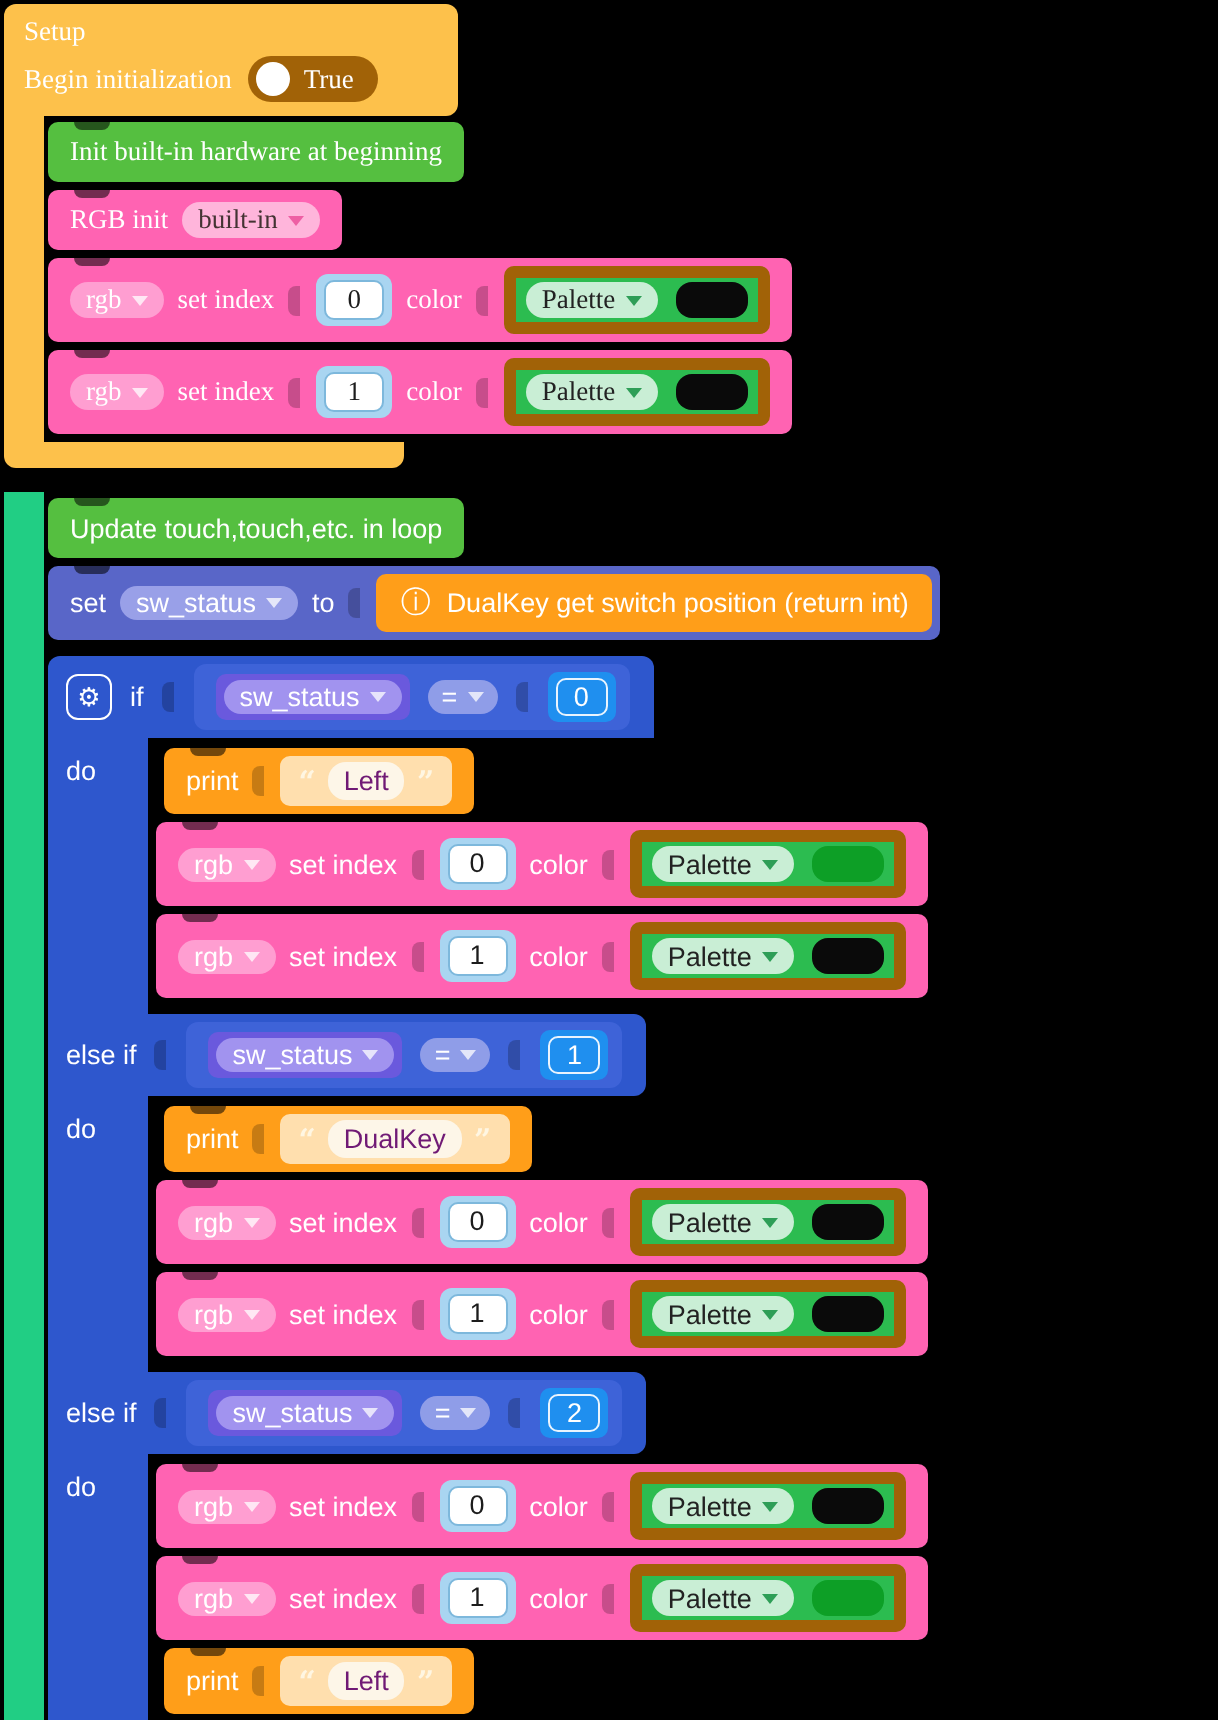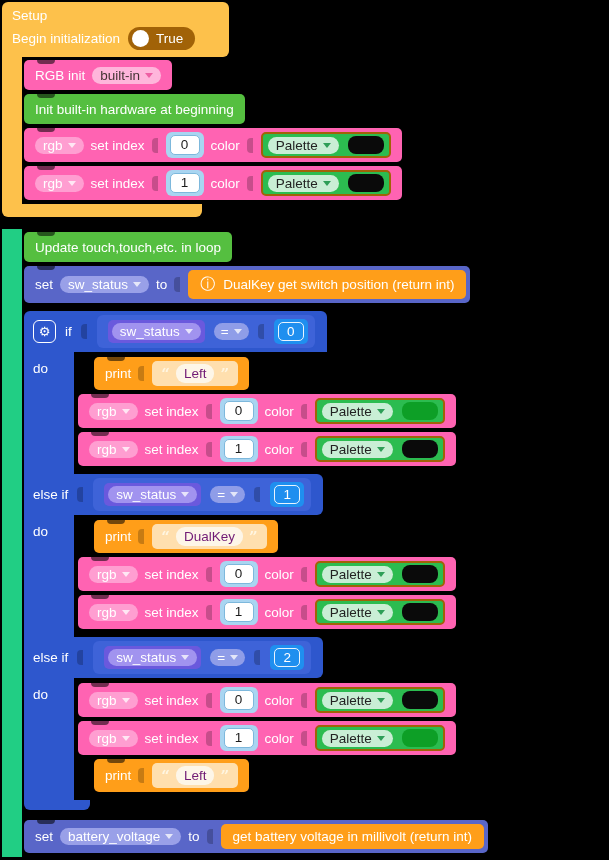--- a/index.html
+++ b/index.html
@@ -28,22 +28,22 @@
   
   .vput{position:relative;margin-left:4px}
   .socket{display:inline-block;width:6px;height:15px;background:rgba(0,0,0,.22);
        border-radius:4px 0 0 4px;margin-right:-3px}
   .numblk{background:#a9d5f1;border-radius:6px;padding:3px 4px;display:inline-flex}
   .numfield{background:#fff;border:1px solid #7db8dc;border-radius:5px;padding:0 8px;
        color:#1c1c1c;min-width:12px;text-align:center;line-height:18px}
   .condnum{background:#1f8fef;border-radius:5px;padding:3px 4px;display:inline-flex}
   .condfield{border:1.5px solid rgba(255,255,255,.9);border-radius:5px;padding:0 7px;
        color:#fff;min-width:10px;text-align:center;line-height:17px}
-  .palette{background:#2cbc50;border:2px solid #a16207;border-radius:5px;
-       display:inline-flex;align-items:center;gap:9px;padding:2px 5px}
+  .palette{background:#2cbc50;border:6px solid #a16207;border-radius:5px;
+       display:inline-flex;gap:9px;padding:2px 5px}
   .swatch{width:36px;height:18px;border-radius:8px;display:inline-block}
   .strblk{background:#ffdfae;border-radius:5px;display:inline-flex;align-items:center;
        gap:6px;padding:3px 9px;color:#fff}
   .q{font-family:"DejaVu Serif",serif;font-weight:bold;font-size:15px;color:#fff6e2;line-height:12px}
   .strpill{background:#fdf6e8;border-radius:9px;padding:0 8px;color:#701a75;line-height:19px}
   .varblk{background:#6a59dd;border-radius:5px;padding:3px 4px;display:inline-flex}
   .cmp{background:#3e63d8;border-radius:6px;display:inline-flex;align-items:center;
        gap:9px;padding:4px 7px}
   .toggle{background:#a16207;border-radius:15px;display:inline-flex;align-items:center;
        gap:7px;padding:3px 12px 3px 4px}
@@ -63,52 +63,52 @@
   .hat{border-radius:6px 6px 6px 0;padding:5px 12px;display:inline-flex}
   
   .ifblk{display:flex;flex-direction:column;align-items:flex-start;gap:0;margin:4px 0 6px}
   .ifrow{display:inline-flex;align-items:center;gap:9px;background:#2e57cd;
        padding:4px 12px 4px 9px;border-radius:6px 6px 0 0;min-height:26px}
   .ifrow.mid{border-radius:0 6px 6px 0}
   .branch{display:flex;align-items:stretch}
   .ifspine{width:50px;background:#2e57cd;padding:9px 0 0 9px;color:#fff;box-sizing:border-box}
   .branchc{display:flex;flex-direction:column;align-items:flex-start;gap:4px;padding:5px 0 8px 4px}
   .iffoot{width:66px;height:10px;background:#2e57cd;border-radius:0 0 6px 6px}
-  .printrow{margin-left:16px}
+  .printrow{margin-left:4px}
 </style>
 </head>
 <body>
 
 <div class="canvas">
 
-  <div class="grp" style="margin:2px 16px 0 2px;">
+  <div class="grp" style="margin:2px 16px 0 2px;font-family:Liberation Serif, serif;">
     <div class="setuphead">
       <div class="headrow">
           <span>Setup</span>
         </div>
       <div class="headrow">
         <span>Begin initialization</span>
         <span class="toggle">
           <span class="knob"></span>
           <span>True</span>
         </span>
       </div>
     </div>
     <div class="bodyrow">
       <div class="spine c-gold"></div>
       <div class="content">
+        <div class="blk stmt c-green">
+          <span>Init built-in hardware at beginning</span>
+        </div>
         <div class="blk stmt c-pink">
           <span>RGB init</span>
           <span class="chip chip-lightpink">
             <span>built-in</span>
             <span class="arr arr-pink"></span>
           </span>
-        </div>
-        <div class="blk stmt c-green">
-          <span>Init built-in hardware at beginning</span>
         </div>
 
         <div class="blk stmt c-pink">
           <span class="chip chip-pink">
             <span>rgb</span>
             <span class="arr"></span>
             </span>
           <span>set index</span>
           <span class="socket"></span>
           <span class="numblk vput">

